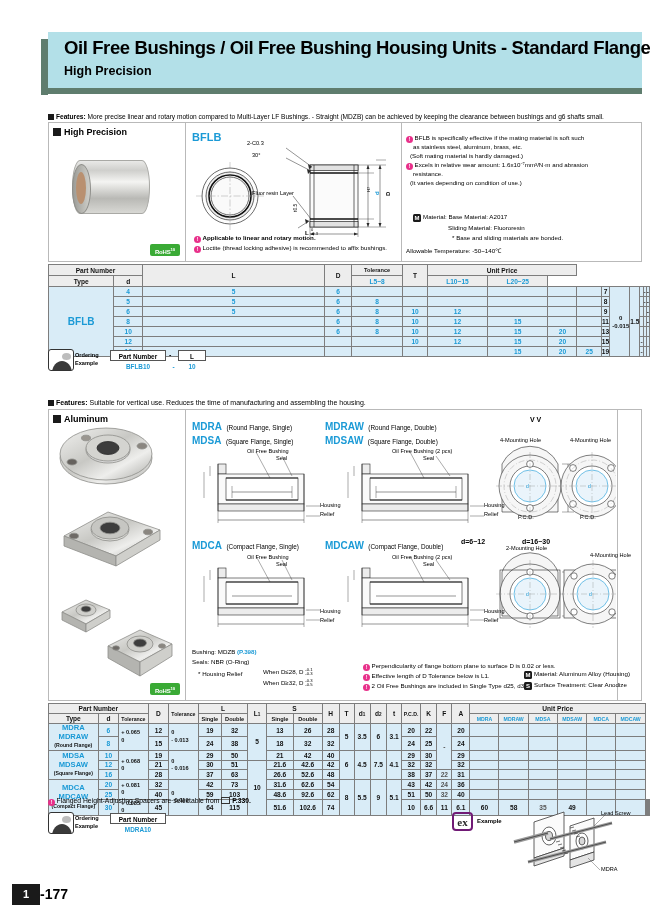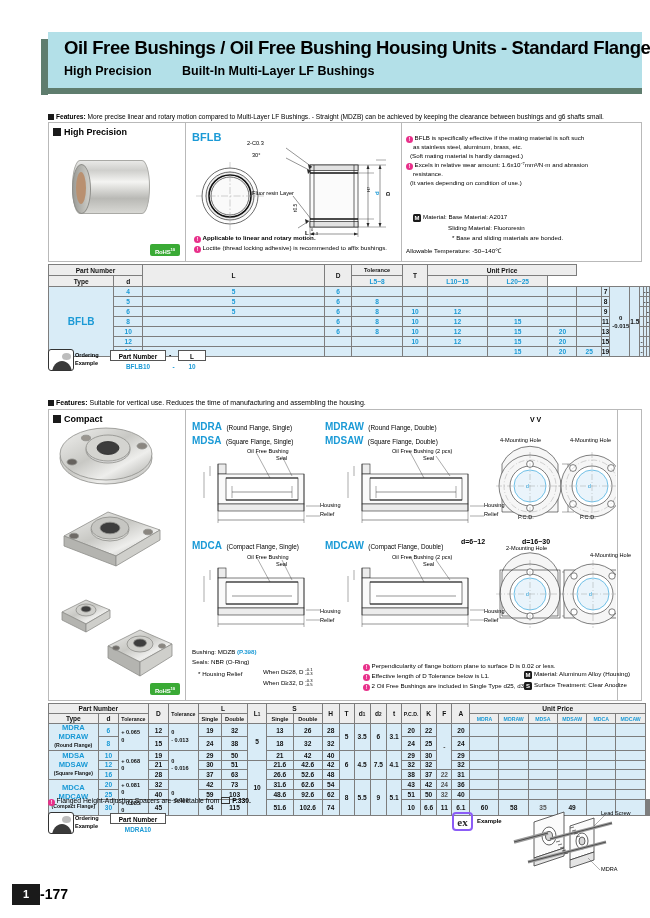--- a/index.html
+++ b/index.html
@@ -121,21 +121,21 @@
   .ord-txt { position:absolute; left:27px; top:3px; font-size:5.6px; font-weight:bold; line-height:7.6px; }
   .ord-box {
     position:absolute; border:1px solid #555; background:#fff;
     font-size:6.4px; font-weight:bold; text-align:center; line-height:11px; height:11px;
   }
   .ord-val { position:absolute; font-size:6.4px; font-weight:bold; text-align:center; color:#1b9ad6; }
   .ord-dash { position:absolute; font-size:7px; font-weight:bold; }
 
   
   .ex-badge {
-    position:absolute; width:21px; height:19px; border:2px solid #8b5cf6;
+    position:absolute; width:21px; height:19px; border:2px solid #701a75;
     border-radius:4px; font-size:11px; font-weight:bold; text-align:center;
     line-height:17px; color:#2a2a2a; font-family:"Liberation Serif", serif;
   }
 
   
   .footer-tab {
     position:absolute; left:12px; top:884px; width:28px; height:21px;
     background:#1a1a1a; color:#fff; font-size:11px; font-weight:bold;
     text-align:center; line-height:21px;
   }
@@ -150,21 +150,20 @@
 <body>
 
 <div class="page">
 
   <div class="hdr-wrap">
     <div class="hdr-shadow-l"></div>
     <div class="hdr-shadow-b"></div>
     <div class="hdr-band">
       <div class="hdr-title">Oil Free Bushings / Oil Free Bushing Housing Units - Standard Flanged</div>
       <div class="hdr-sub1">High Precision</div>
-      <div class="hdr-sub2">Built-In Multi-Layer LF Bushings</div>
     </div>
   </div>
 
   <div class="feat-line" style="left:48px; top:113px;">
     <span class="feat-sq"></span><span class="feat-label">Features:</span>
     <span>More precise linear and rotary motion compared to Multi-Layer LF Bushings. - Straight (MDZB) can be achieved by keeping the clearance between bushings and g6 shafts small.</span>
   </div>
 
   <div class="panel" style="left:48px; top:122px; width:594px; height:140px;"></div>
   <div class="panel-title" style="left:53px; top:127px;">
@@ -412,21 +411,21 @@
     <div class="ord-val" style="left:130px; top:14px; width:28px;">10</div>
   </div>
 
   <div class="feat-line" style="left:48px; top:399px; font-size:7px;">
     <span class="feat-sq"></span><span class="feat-label">Features:</span>
     <span>Suitable for vertical use. Reduces the time of manufacturing and assembling the housing.</span>
   </div>
 
   <div class="panel" style="left:48px; top:409px; width:594px; height:292px;"></div>
   <div class="panel-title" style="left:53px; top:414px;">
-    <span class="sq"></span><span>Compact</span>
+    <span class="sq"></span><span>Aluminum</span>
   </div>
   <div style="position:absolute; left:185px; top:409px; width:1px; height:292px; background:#b9b9b9;"></div>
   <div style="position:absolute; left:617px; top:409px; width:1px; height:292px; background:#b9b9b9;"></div>
 
   <div style="position:absolute; left:56px; top:424px; width:124px; height:260px;">
     <svg width="124" height="260" viewBox="0 0 124 260">
       <defs>
         <linearGradient id="mg" x1="0" y1="0" x2="1" y2="1">
           <stop offset="0%" stop-color="#f2f2f0"></stop>
             <stop offset="45%" stop-color="#c8c8c4"></stop>

